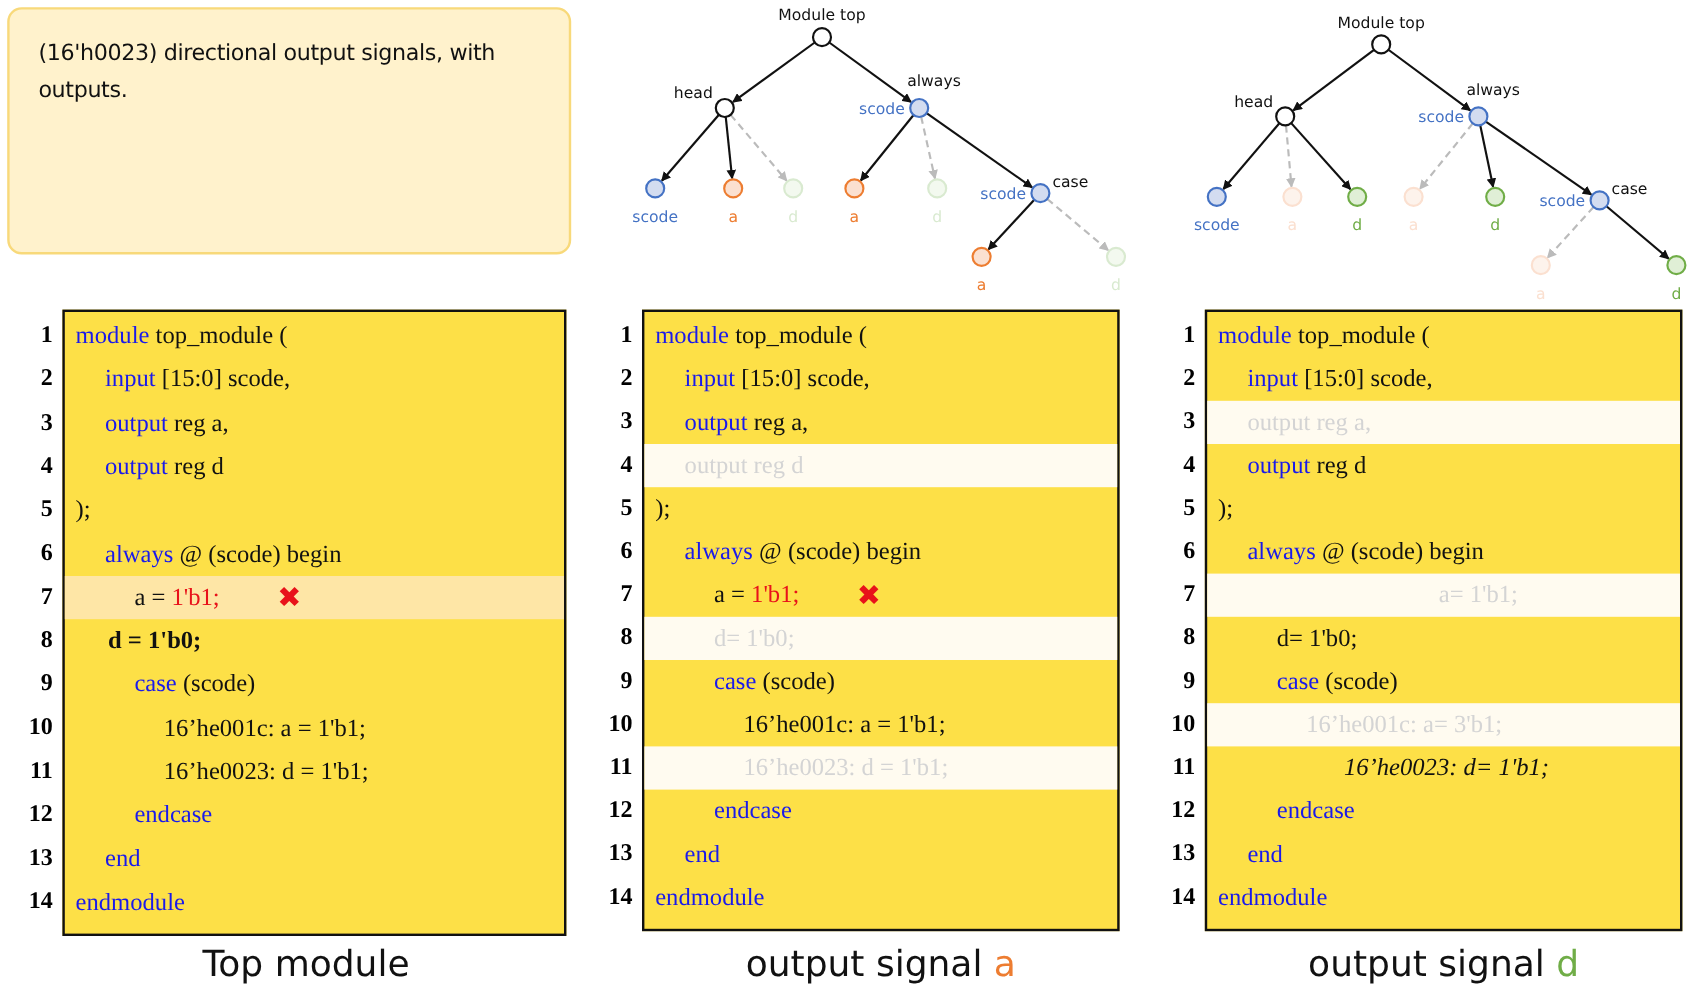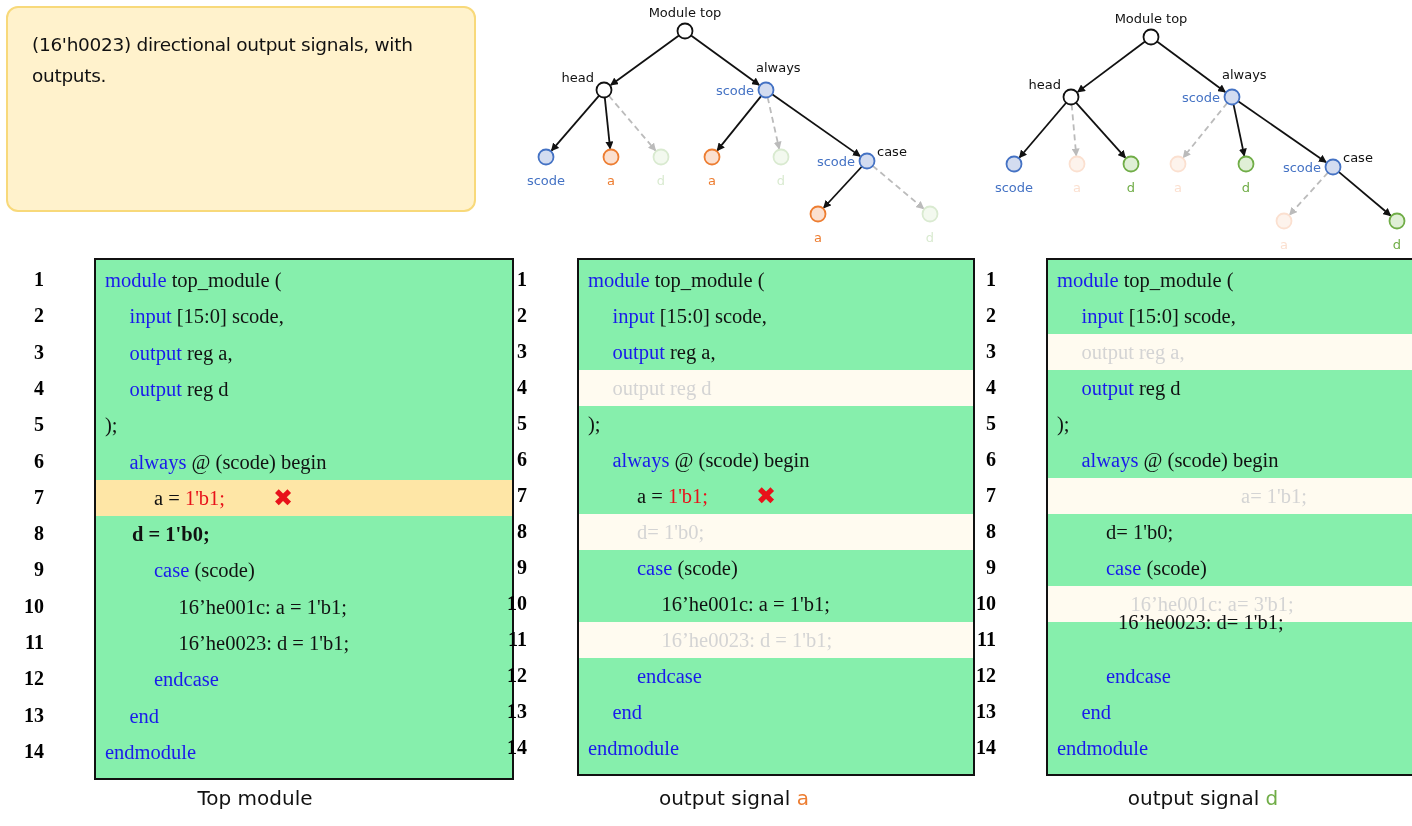--- a/index.html
+++ b/index.html
@@ -12,39 +12,38 @@
     box-sizing: border-box; background: #fff2cc; border: 2.5px solid #f8d97a;
     border-radius: 12px; padding: 22px 16px 0 24px;
     font-family: "DejaVu Sans", sans-serif; font-size: 18.5px; line-height: 30.5px; color: #111;
     letter-spacing: -0.3px;
   }
   .tree { position: absolute; top: 0; }
   .tree svg { display: block; overflow: visible; }
   .tree text { font-family: "DejaVu Sans", sans-serif; font-size: 13px; }
   .code-panel { position: absolute; top: 258px; }
   .code-box {
-    position: absolute; left: 0; top: 0; background: #86efac; border: 2.5px solid #111;
+    position: absolute; left: 0; top: 0; background: #fde047; border: 2.5px solid #111;
     box-sizing: border-box;
-    margin-left: 42px;
   }
   .line-num {
     position: absolute; font-family: "Liberation Serif", serif; font-weight: bold; font-size: 20px;
     color: #000; text-align: right; width: 30px;
   }
   .code-row {
     position: absolute; left: 0; right: 0; height: 36px; box-sizing: border-box;
     font-family: "Liberation Serif", serif; font-size: 20.5px; line-height: 36px; white-space: pre; color: #111;
   }
   .code-row.hl { background: #fee6a6; }
   .code-row.faded { background: #fffbf0; color: #d4d4d4; }
   .kw { color: #1a1aeb; }
   .err { color: #e8121a; }
   .x-mark { color: #e8121a; font-family: "DejaVu Sans", sans-serif; font-weight: bold; font-size: 24px; position: absolute; }
   .caption {
-    position: absolute; top: 786px; font-family: "DejaVu Sans", sans-serif; font-size: 20px; color: #111;
+    position: absolute; top: 786px; font-family: "DejaVu Sans", sans-serif; font-size: 30px; color: #111;
     text-align: center;
   }
   .c-a { color: #ed7d31; }
   .c-d { color: #70ad47; }
 </style>
 </head>
 <body>
 
 <div class="prompt-box">
   <div>(16'h0023) directional output signals, with</div>
@@ -213,21 +212,21 @@
       <div class="code-row" style="top: 2px; height: 36px; padding-left: 9px;"><span class="kw">module</span><span> top_module (</span></div>
       <div class="code-row" style="top: 38px; height: 36px; padding-left: 33.5px;"><span class="kw">input</span><span> [15:0] scode,</span></div>
       <div class="code-row faded" style="top: 74px; height: 36px; padding-left: 33.5px;"><span>output reg a,</span></div>
       <div class="code-row" style="top: 110px; height: 36px; padding-left: 33.5px;"><span class="kw">output</span><span> reg d</span></div>
       <div class="code-row" style="top: 146px; height: 36px; padding-left: 9px;"><span>);</span></div>
       <div class="code-row" style="top: 182px; height: 36px; padding-left: 33.5px;"><span class="kw">always</span><span> @ (scode) begin</span></div>
       <div class="code-row faded" style="top: 218px; height: 36px; padding-left: 58px; text-align: center;"><span>a= 1'b1;</span></div>
       <div class="code-row" style="top: 254px; height: 36px; padding-left: 58px;"><span>d= 1'b0;</span></div>
       <div class="code-row" style="top: 290px; height: 36px; padding-left: 58px;"><span class="kw">case</span><span> (scode)</span></div>
       <div class="code-row faded" style="top: 326px; height: 36px; padding-left: 82.5px;"><span>16’he001c: a= 3'b1;</span></div>
-      <div class="code-row" style="top: 344px; height: 36px; padding-left: 70px;"><span>16’he0023: d= 1'b1;</span></div>
+      <div class="code-row" style="top: 362px; height: 36px; padding-left: 114px; font-style: italic;"><span>16’he0023: d= 1'b1;</span></div>
       <div class="code-row" style="top: 398px; height: 36px; padding-left: 58px;"><span class="kw">endcase</span></div>
       <div class="code-row" style="top: 434px; height: 36px; padding-left: 33.5px;"><span class="kw">end</span></div>
       <div class="code-row" style="top: 470px; height: 36px; padding-left: 9px;"><span class="kw">endmodule</span></div>
     </div>
     <div class="line-num" style="left: 0px; top: 10px;">1</div>
     <div class="line-num" style="left: 0px; top: 46px;">2</div>
     <div class="line-num" style="left: 0px; top: 82px;">3</div>
     <div class="line-num" style="left: 0px; top: 118px;">4</div>
     <div class="line-num" style="left: 0px; top: 154px;">5</div>
     <div class="line-num" style="left: 0px; top: 190px;">6</div>

